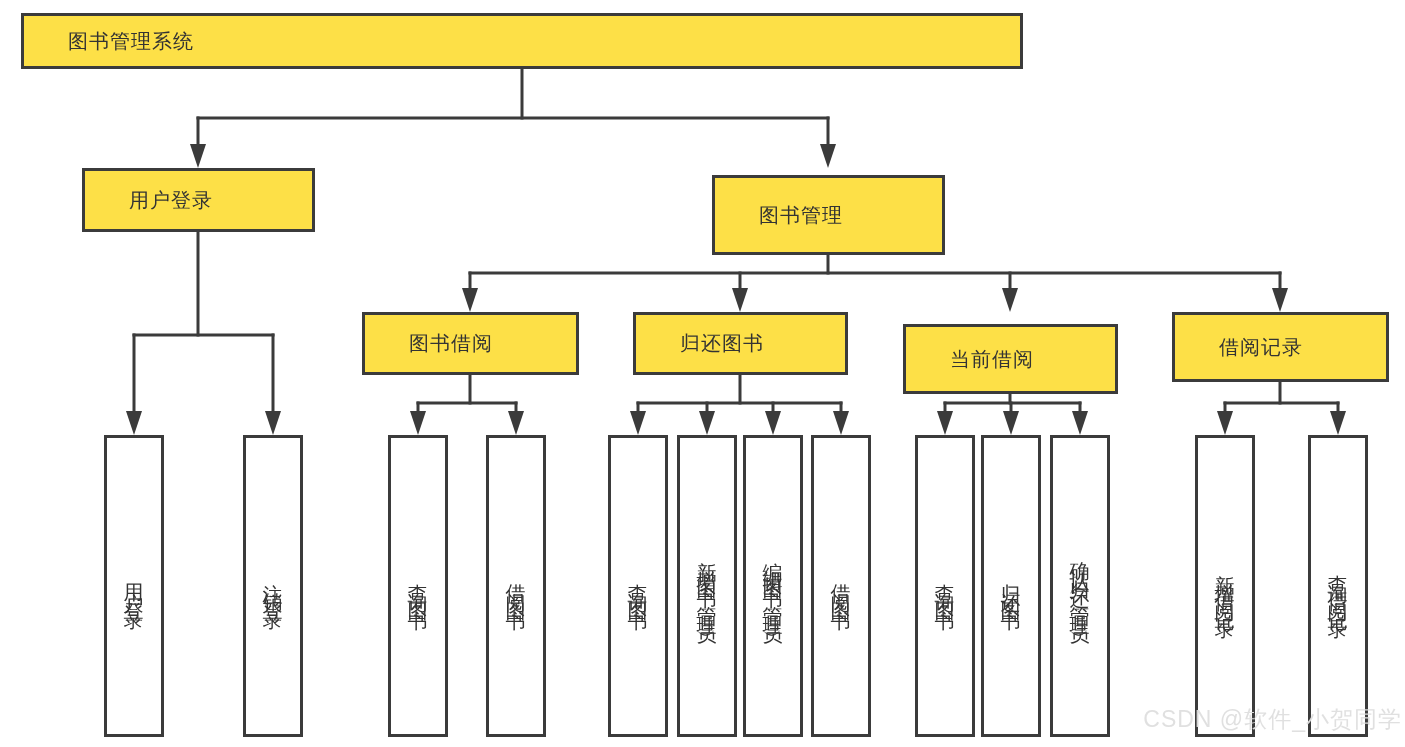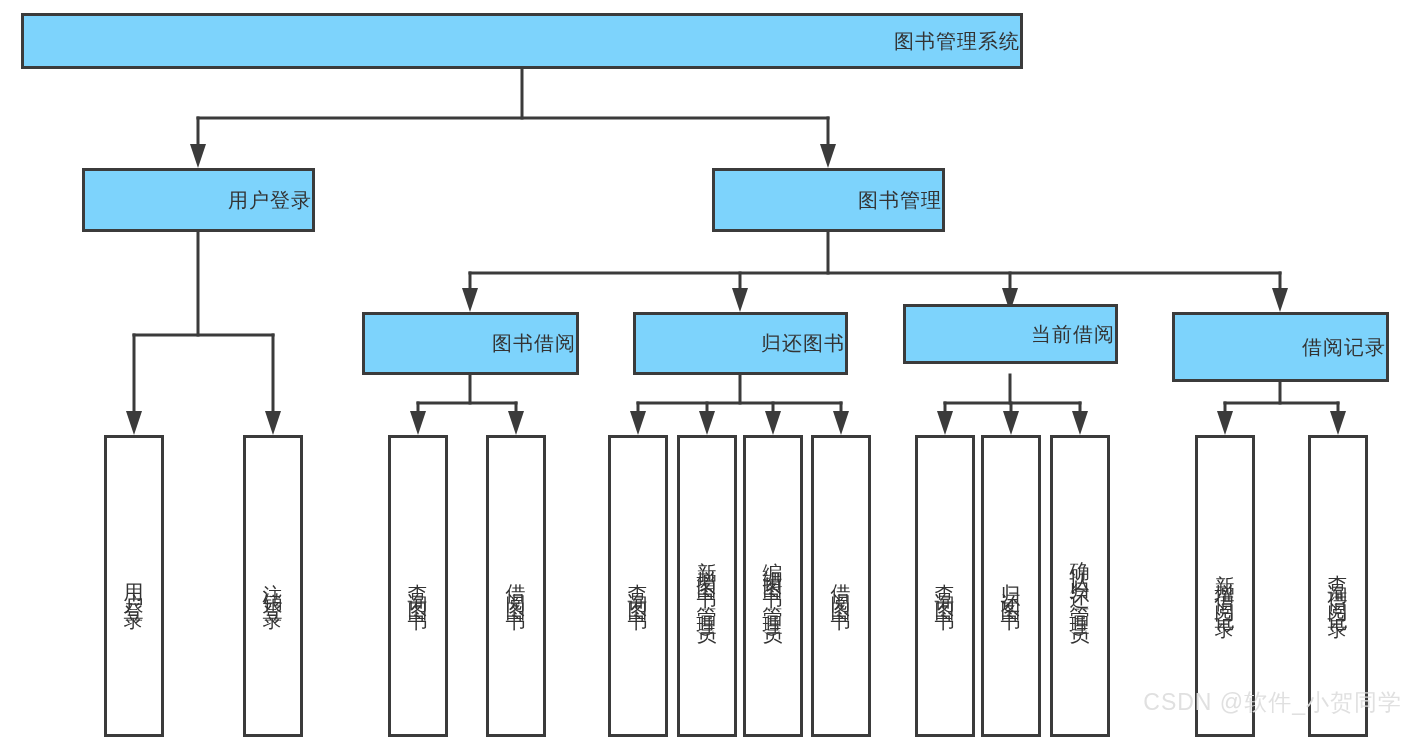--- a/index.html
+++ b/index.html
@@ -4,35 +4,35 @@
 <style>
   html,body{margin:0;padding:0;background:#ffffff;}
   .canvas{
     position:relative;width:1405px;height:747px;background:#ffffff;
     font-family:"Liberation Sans",sans-serif;color:#333333;overflow:hidden;
   }
   .connectors{position:absolute;left:0;top:0;pointer-events:none;}
   .connectors line{stroke:#3b3b3b;stroke-width:3;stroke-linecap:square;}
   .connectors polygon{fill:#3b3b3b;}
   .hbox{
-    position:absolute;box-sizing:border-box;background:#7dd3fc;
-    border:3px solid #3b3b3b;display:flex;align-items:center;justify-content:flex-end;
+    position:absolute;box-sizing:border-box;background:#fde047;
+    border:3px solid #3b3b3b;display:flex;align-items:center;justify-content:flex-start;
     font-size:20px;letter-spacing:1px;z-index:2;padding-left:44px;
   }
   .vbox{
     position:absolute;box-sizing:border-box;top:435px;width:60px;height:302px;
     background:#ffffff;border:3px solid #3b3b3b;
     display:flex;align-items:center;justify-content:center;z-index:2;
   }
   .vlbl{
     writing-mode:vertical-lr;text-orientation:mixed;
     font-size:20px;letter-spacing:9px;line-height:1;white-space:nowrap;
   }
   .watermark{
-    position:absolute;right:3px;top:687px;font-size:23px;
+    position:absolute;right:3px;top:704px;font-size:23px;
     color:rgba(222,222,222,0.95);z-index:6;letter-spacing:1px;
   }
 </style>
 </head>
 <body>
 
 <div class="canvas">
 
   <svg class="connectors" width="1405" height="747">
 
@@ -110,31 +110,31 @@
     </g>
   </svg>
 
   <div class="hbox" style="left:21px;top:13px;width:1002px;height:56px">
     <span>图书管理系统</span>
   </div>
 
   <div class="hbox" style="left:82px;top:168px;width:233px;height:64px">
     <span>用户登录</span>
   </div>
-  <div class="hbox" style="left:712px;top:168px;width:233px;height:64px">
+  <div class="hbox" style="left:712px;top:175px;width:233px;height:80px">
     <span>图书管理</span>
   </div>
 
   <div class="hbox" style="left:362px;top:312px;width:217px;height:63px">
     <span>图书借阅</span>
   </div>
   <div class="hbox" style="left:633px;top:312px;width:215px;height:63px">
     <span>归还图书</span>
   </div>
-  <div class="hbox" style="left:903px;top:304px;width:215px;height:60px">
+  <div class="hbox" style="left:903px;top:324px;width:215px;height:70px">
     <span>当前借阅</span>
   </div>
   <div class="hbox" style="left:1172px;top:312px;width:217px;height:70px">
     <span>借阅记录</span>
   </div>
 
   <div class="vbox" style="left:104px">
     <span class="vlbl">用户登录</span>
   </div>
   <div class="vbox" style="left:243px">

